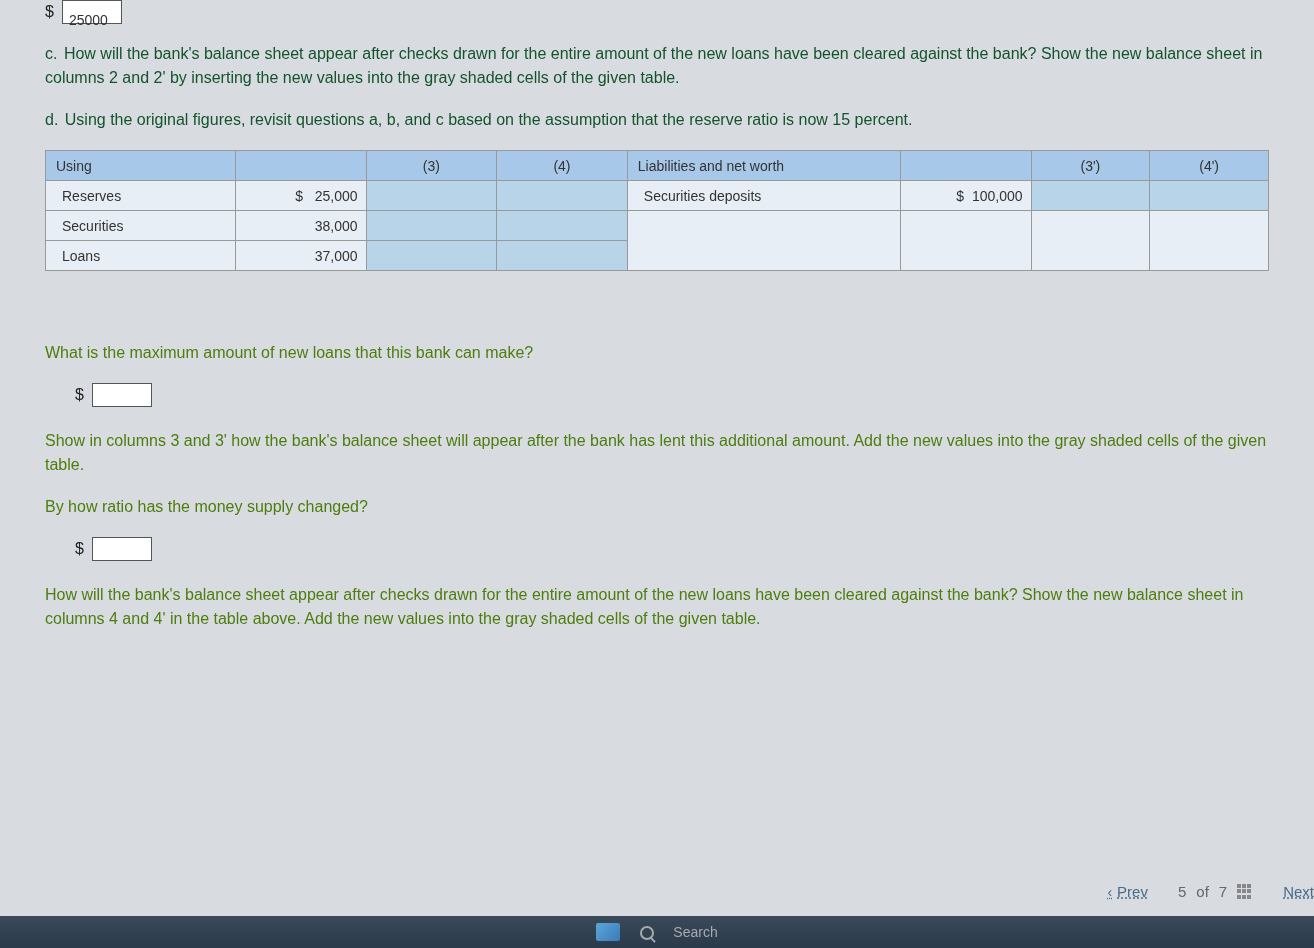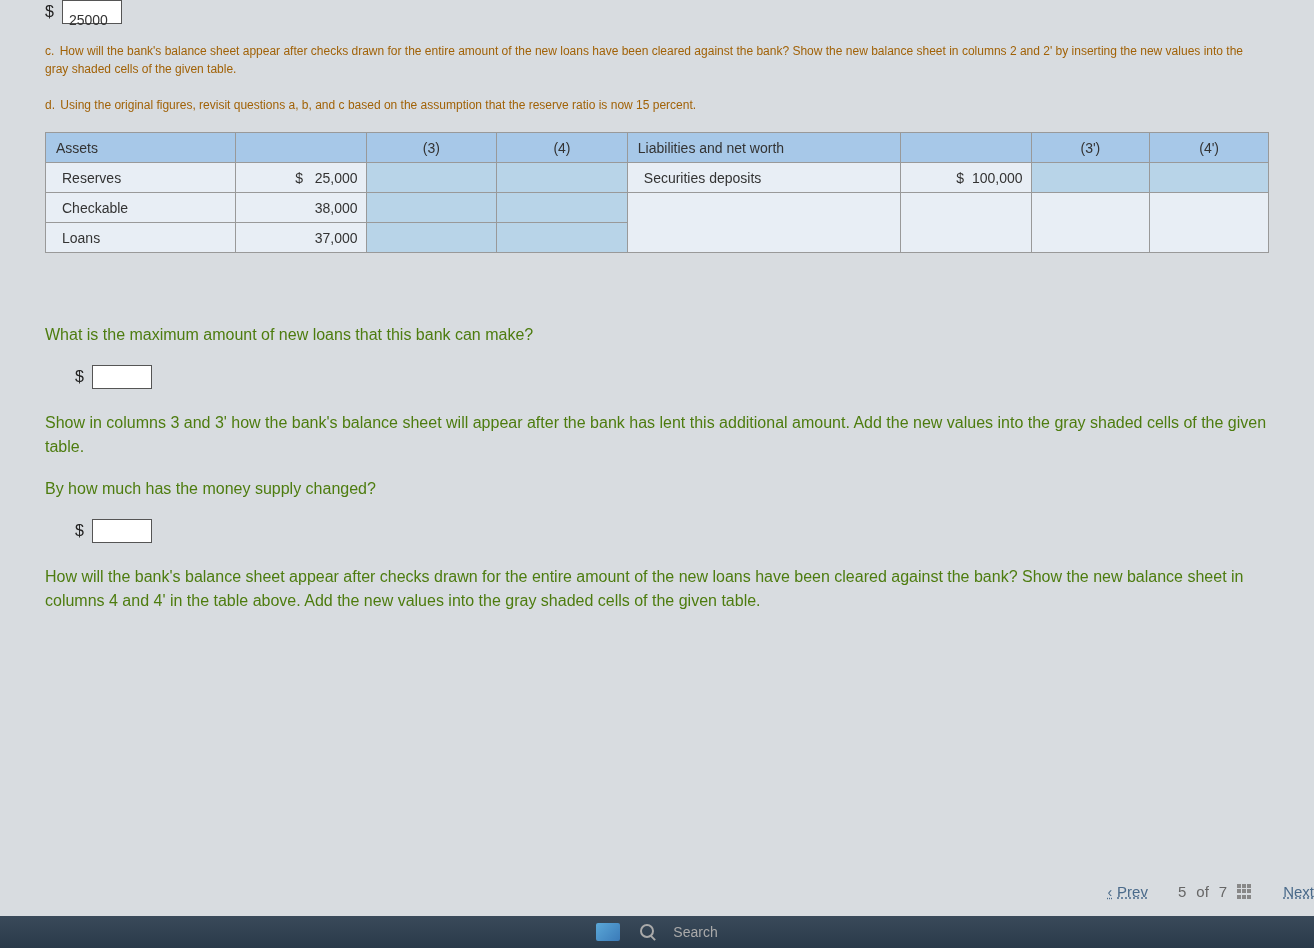--- a/index.html
+++ b/index.html
@@ -29,22 +29,22 @@
     .input-box {
       border: 1px solid #555;
       background: #fff;
       padding: 11px 6px;
       font-size: 14px;
       min-width: 60px;
       height: 20px;
       display: inline-block;
     }
     .question-text {
-      font-size: 12px;
-      color: #a16207;
+      font-size: 16px;
+      color: #14532d;
       line-height: 1.5;
       margin-bottom: 18px;
     }
     .question-text .label {
       margin-right: 2px;
     }
     .italic { }
     
     .balance-table {
       border-collapse: collapse;
@@ -144,21 +144,21 @@
       right: 0;
       height: 32px;
       background: linear-gradient(to bottom, #3a4a5a, #2a3a4a);
       display: flex;
       align-items: center;
       justify-content: center;
       gap: 20px;
     }
     .taskbar-search {
       display: flex;
-      align-items: flex-start;
+      align-items: flex-end;
       gap: 19px;
       color: #aaa;
       font-size: 14px;
     }
     .search-icon-circle {
       width: 14px;
       height: 14px;
       border: 2px solid #aaa;
       border-radius: 50%;
       position: relative;
@@ -199,21 +199,21 @@
     <span>Using the original figures, revisit questions </span>
     <span class="italic">a, b,</span>
     <span> and </span>
     <span class="italic">c</span>
     <span> based on the assumption that the reserve ratio is now 15 percent.</span>
   </div>
 
   <table class="balance-table">
     <thead>
       <tr>
-        <th style="width:160px">Assets</th>
+        <th style="width:160px">Using</th>
         <th style="width:110px"></th>
         <th class="col-num" style="width:110px">(3)</th>
         <th class="col-num" style="width:110px">(4)</th>
         <th style="width:230px">Liabilities and net worth</th>
         <th style="width:110px"></th>
         <th class="col-num" style="width:100px">(3')</th>
         <th class="col-num" style="width:100px">(4')</th>
       </tr>
     </thead>
     <tbody>
@@ -225,21 +225,21 @@
         <td class="editable"></td>
         <td class="editable"></td>
         <td>Securities deposits</td>
         <td class="value">
           <span>$</span>&nbsp;&nbsp;<span>100,000</span>
         </td>
         <td class="editable"></td>
         <td class="editable"></td>
       </tr>
       <tr>
-        <td>Checkable</td>
+        <td>Securities</td>
         <td class="value">38,000</td>
         <td class="editable"></td>
         <td class="editable"></td>
         <td style="border-top:none;border-bottom:none"></td>
         <td style="border-top:none;border-bottom:none"></td>
         <td style="border-top:none;border-bottom:none"></td>
         <td style="border-top:none;border-bottom:none"></td>
       </tr>
       <tr>
         <td>Loans</td>
@@ -254,21 +254,21 @@
     </tbody>
   </table>
 
   <div class="sub-section">
     <div class="sub-text">What is the maximum amount of new loans that this bank can make?</div>
     <div class="input-row">
       <span class="dollar-sign">$</span>
       <span class="input-box"></span>
     </div>
     <div class="sub-text">Show in columns 3 and 3' how the bank's balance sheet will appear after the bank has lent this additional amount. Add the new values into the gray shaded cells of the given table.</div>
-    <div class="sub-text">By how much has the money supply changed?</div>
+    <div class="sub-text">By how ratio has the money supply changed?</div>
     <div class="input-row">
       <span class="dollar-sign">$</span>
       <span class="input-box"></span>
     </div>
     <div class="sub-text">How will the bank's balance sheet appear after checks drawn for the entire amount of the new loans have been cleared against the bank? Show the new balance sheet in columns 4 and 4' in the table above. Add the new values into the gray shaded cells of the given table.</div>
   </div>
 </div>
 
 <div class="footer-nav">
   <div class="nav-btn">

